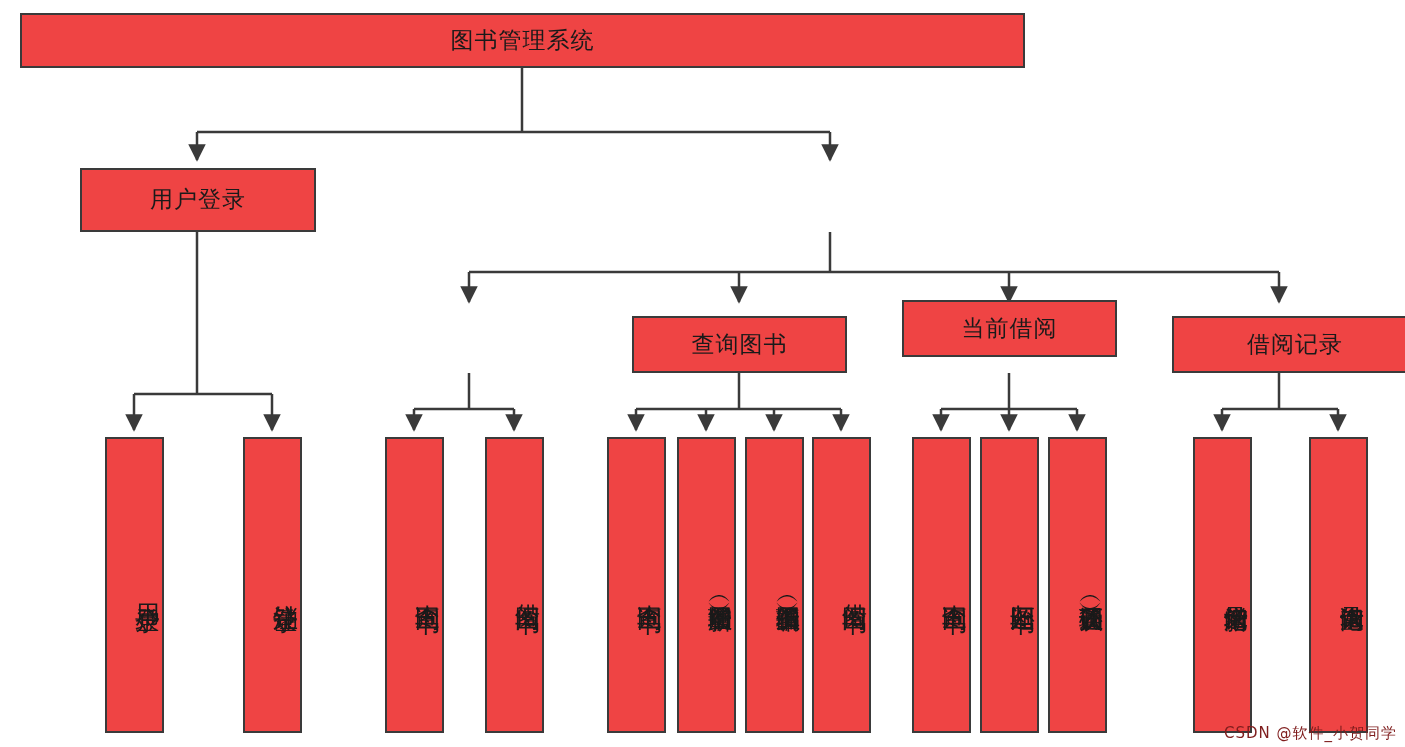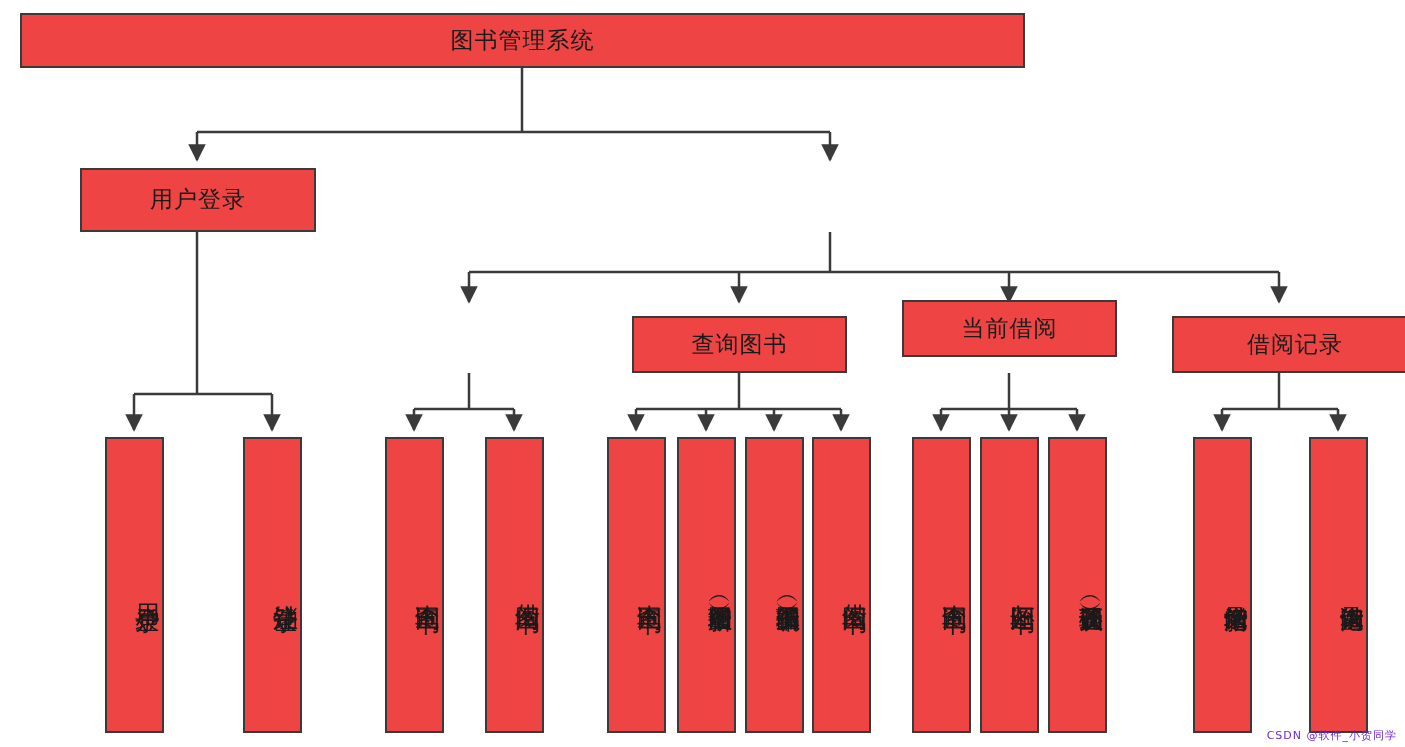--- a/index.html
+++ b/index.html
@@ -52,22 +52,22 @@
     text-align: center;
   }
   .node-v.fit {
     font-size: 24px;
     letter-spacing: 0px;
   }
   #watermark {
     position: absolute;
     right: 8px;
     bottom: 4px;
-    font-size: 11px;
-    color: #6d28d9;
+    font-size: 15px;
+    color: #7f1d1d;
     letter-spacing: 1px;
     white-space: nowrap;
     pointer-events: none;
     text-align: center;
   }
 </style>
 </head>
 <body>
 
 <div id="canvas">

